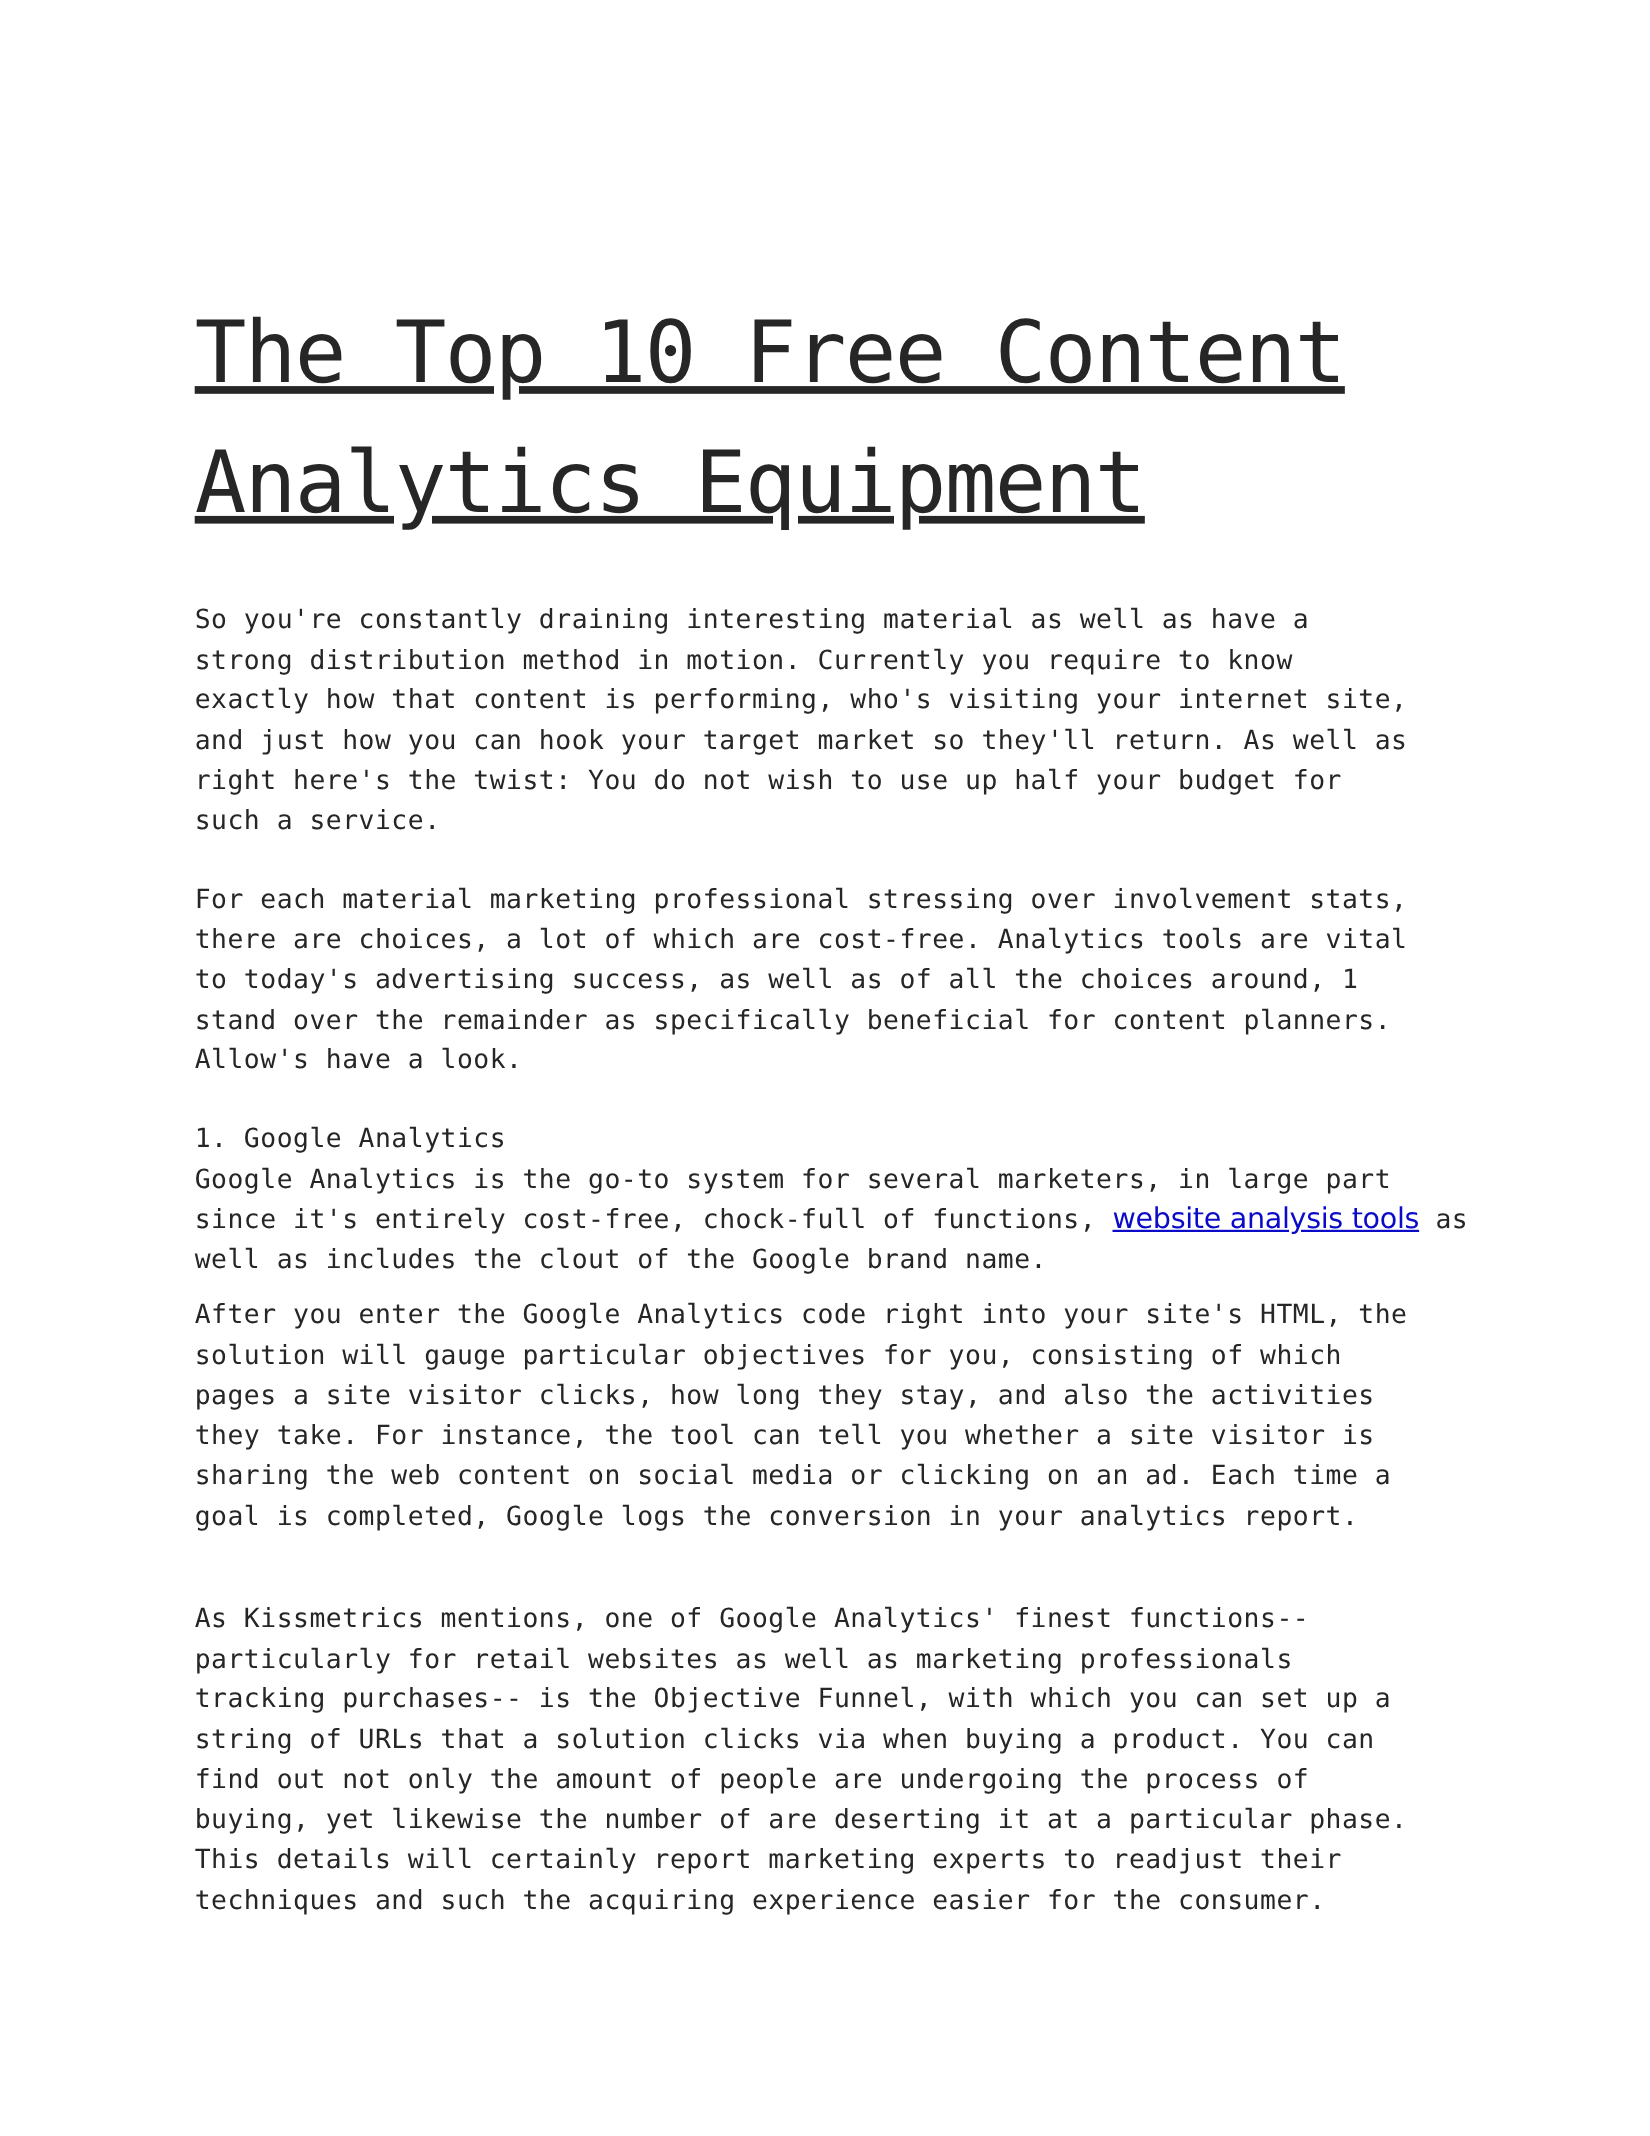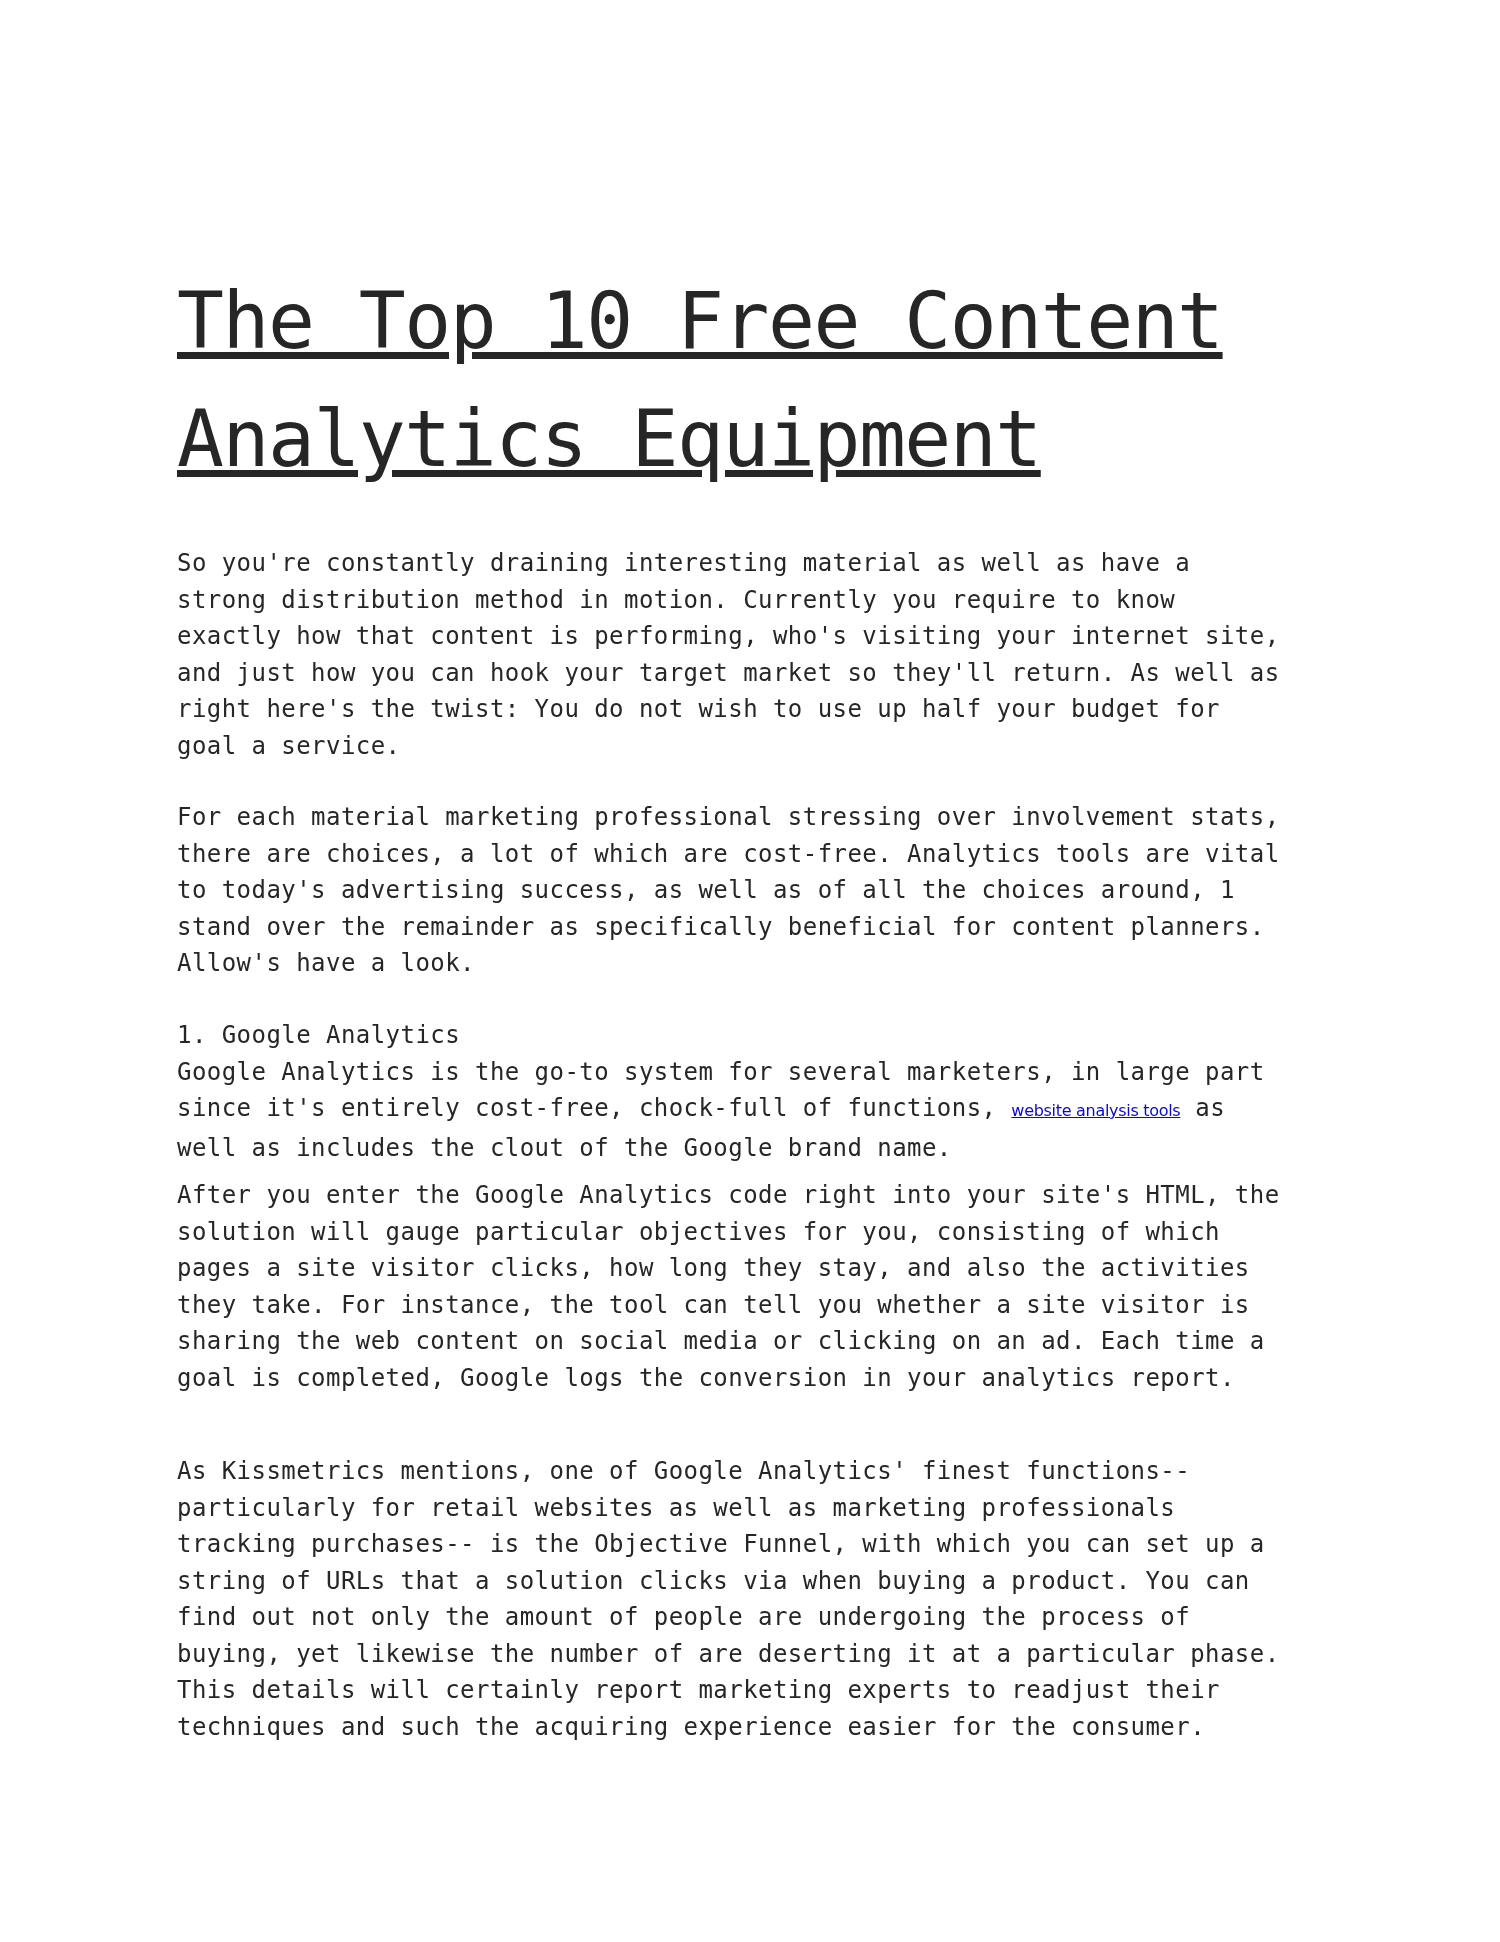--- a/index.html
+++ b/index.html
@@ -12,37 +12,37 @@
     letter-spacing: -1.5px; white-space: pre; color: #262626; text-decoration: underline;
   }
   .para {
     position: absolute; left: 0; margin: 0;
     font-family: "DejaVu Sans Mono", "Liberation Mono", monospace;
     font-size: 24px; line-height: 36.5px; letter-spacing: 0.45px;
     white-space: pre; color: #262626;
   }
   .link {
     font-family: "DejaVu Sans", "Liberation Sans", sans-serif;
-    font-size: 16px; letter-spacing: -0.3px; color: #0a0ac8;
+    font-size: 26px; letter-spacing: -0.3px; color: #0a0ac8;
     text-decoration: underline; cursor: pointer;
   }
 </style>
 </head>
 <body>
 
 <div class="page">
   <h1 class="title"><span>The Top 10 Free Content</span>
 <span>Analytics Equipment</span></h1>
 
   <p class="para" style="top:545px"><span>So you're constantly draining interesting material as well as have a</span>
 <span>strong distribution method in motion. Currently you require to know</span>
 <span>exactly how that content is performing, who's visiting your internet site,</span>
 <span>and just how you can hook your target market so they'll return. As well as</span>
 <span>right here's the twist: You do not wish to use up half your budget for</span>
-<span>goal a service.</span></p>
+<span>such a service.</span></p>
 
   <p class="para" style="top:799px"><span>For each material marketing professional stressing over involvement stats,</span>
 <span>there are choices, a lot of which are cost-free. Analytics tools are vital</span>
 <span>to today's advertising success, as well as of all the choices around, 1</span>
 <span>stand over the remainder as specifically beneficial for content planners.</span>
 <span>Allow's have a look.</span></p>
 
   <p class="para" style="top:1017px"><span>1. Google Analytics</span>
 <span>Google Analytics is the go-to system for several marketers, in large part</span>
 <span>since it's entirely cost-free, chock-full of functions, </span><a class="link">website analysis tools</a><span> as</span>

